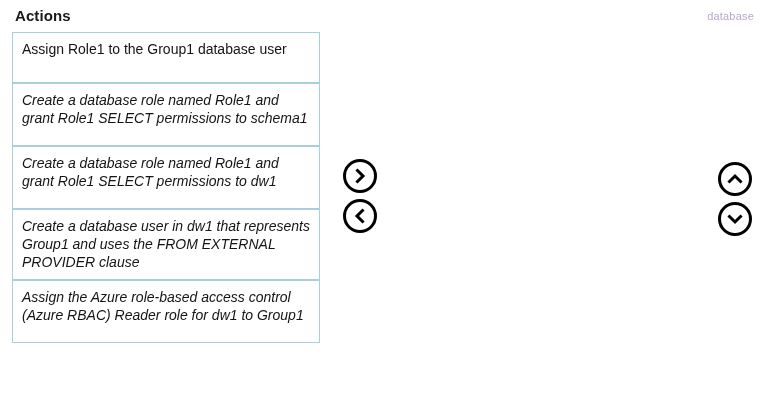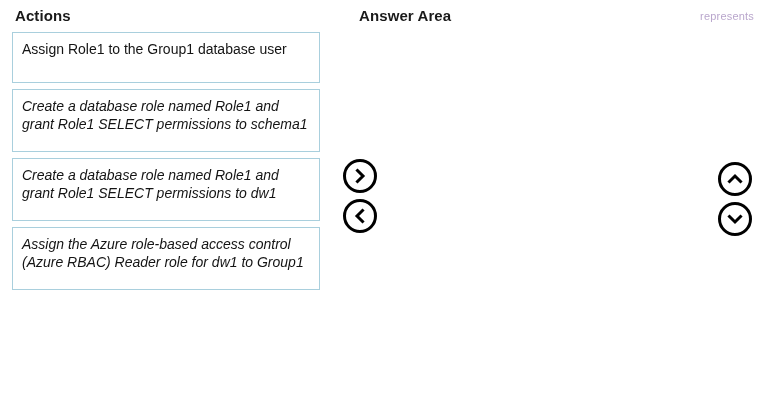--- a/index.html
+++ b/index.html
@@ -58,21 +58,20 @@
     top: 32px;
     width: 308px;
   }
 
   .action-card {
     box-sizing: border-box;
     width: 308px;
     border: 1px solid #a9cfdd;
     background: #ffffff;
     padding: 7px 9px 8px 9px;
-    margin-bottom: 6px;
     font-size: 14px;
     line-height: 18px;
     color: #141414;
     cursor: move;
   }
   .action-card:last-child {
     margin-bottom: 11px;
   }
   .action-card .card-text {
     display: block;
@@ -115,38 +114,40 @@
   .btn-move-up    { left: 718px; top: 162px; }
   .btn-move-down  { left: 718px; top: 202px; }
 </style>
 </head>
 <body>
 
 <div class="screen">
 
   <div class="col-header actions-header">Actions</div>
 
-  <div class="col-header answer-header">Answer Area</div>
 
-  <div class="watermark">represents</div>
+  <div class="watermark">database</div>
 
   <div class="actions-col">
 
     <div class="action-card h2">
       <span class="card-text">Assign Role1 to the Group1 database user</span>
     </div>
 
     <div class="action-card h3">
       <span class="card-text">Create a database role named Role1 and grant Role1 SELECT permissions to schema1</span>
     </div>
 
     <div class="action-card h3">
       <span class="card-text">Create a database role named Role1 and grant Role1 SELECT permissions to dw1</span>
     </div>
 
+    <div class="action-card h3">
+      <span class="card-text">Create a database user in dw1 that represents Group1 and uses the FROM EXTERNAL PROVIDER clause</span>
+    </div>
 
     <div class="action-card h3">
       <span class="card-text">Assign the Azure role-based access control (Azure RBAC) Reader role for dw1 to Group1</span>
     </div>
 
   </div>
 
   <div class="answer-col"></div>
 
   <button class="circle-btn btn-move-right">

